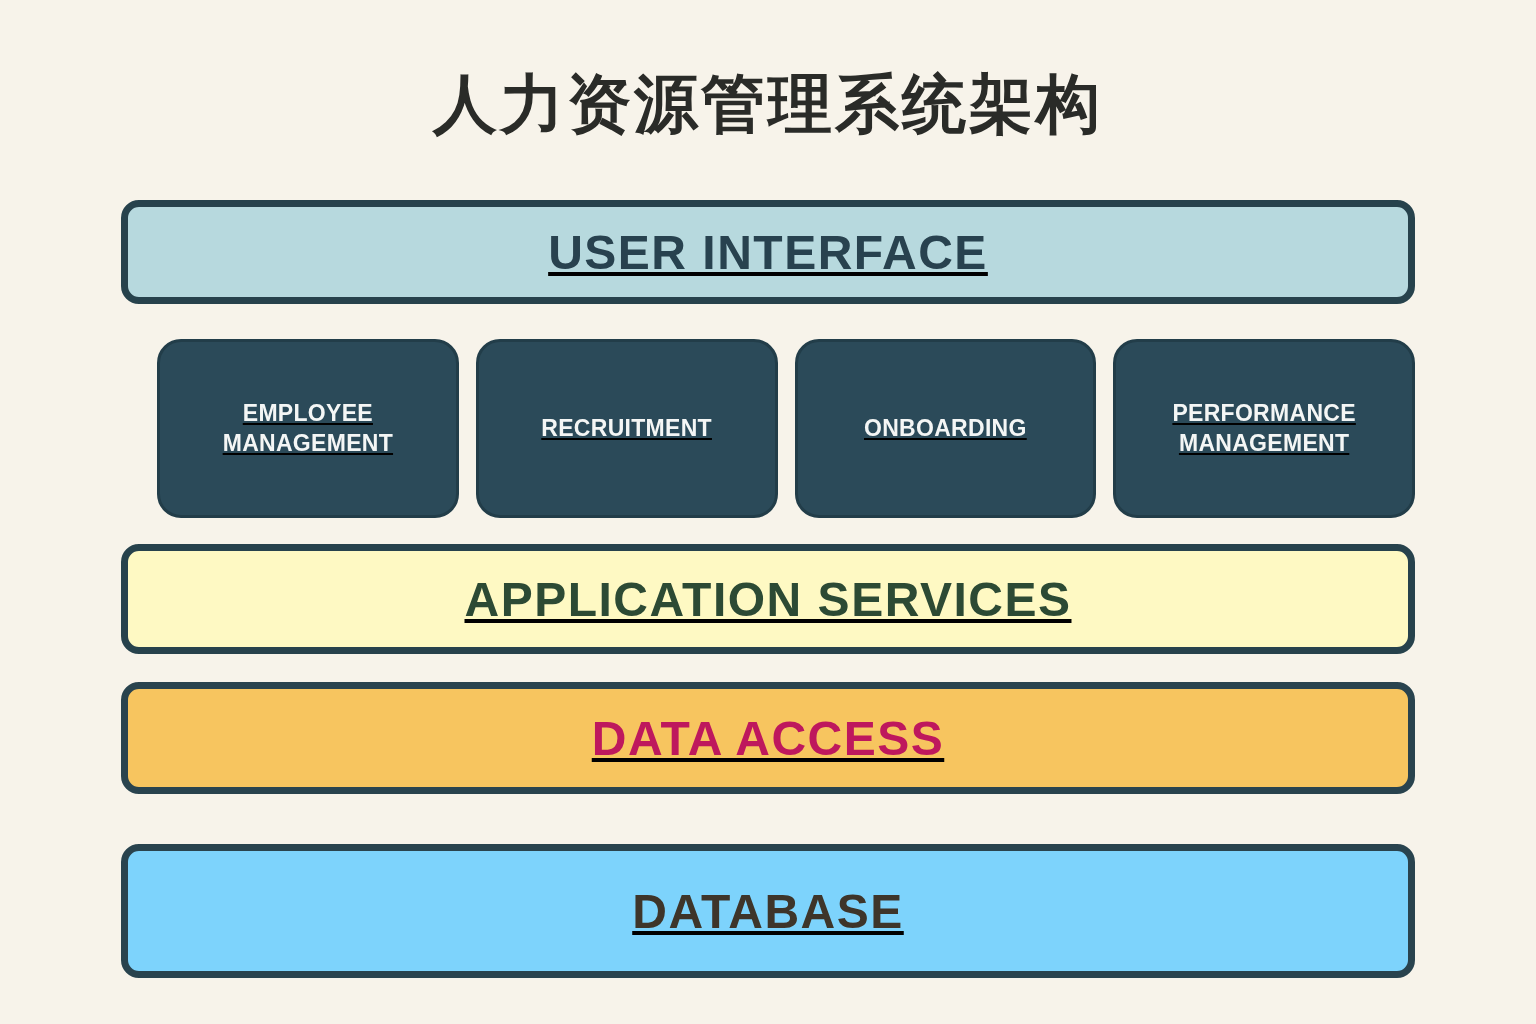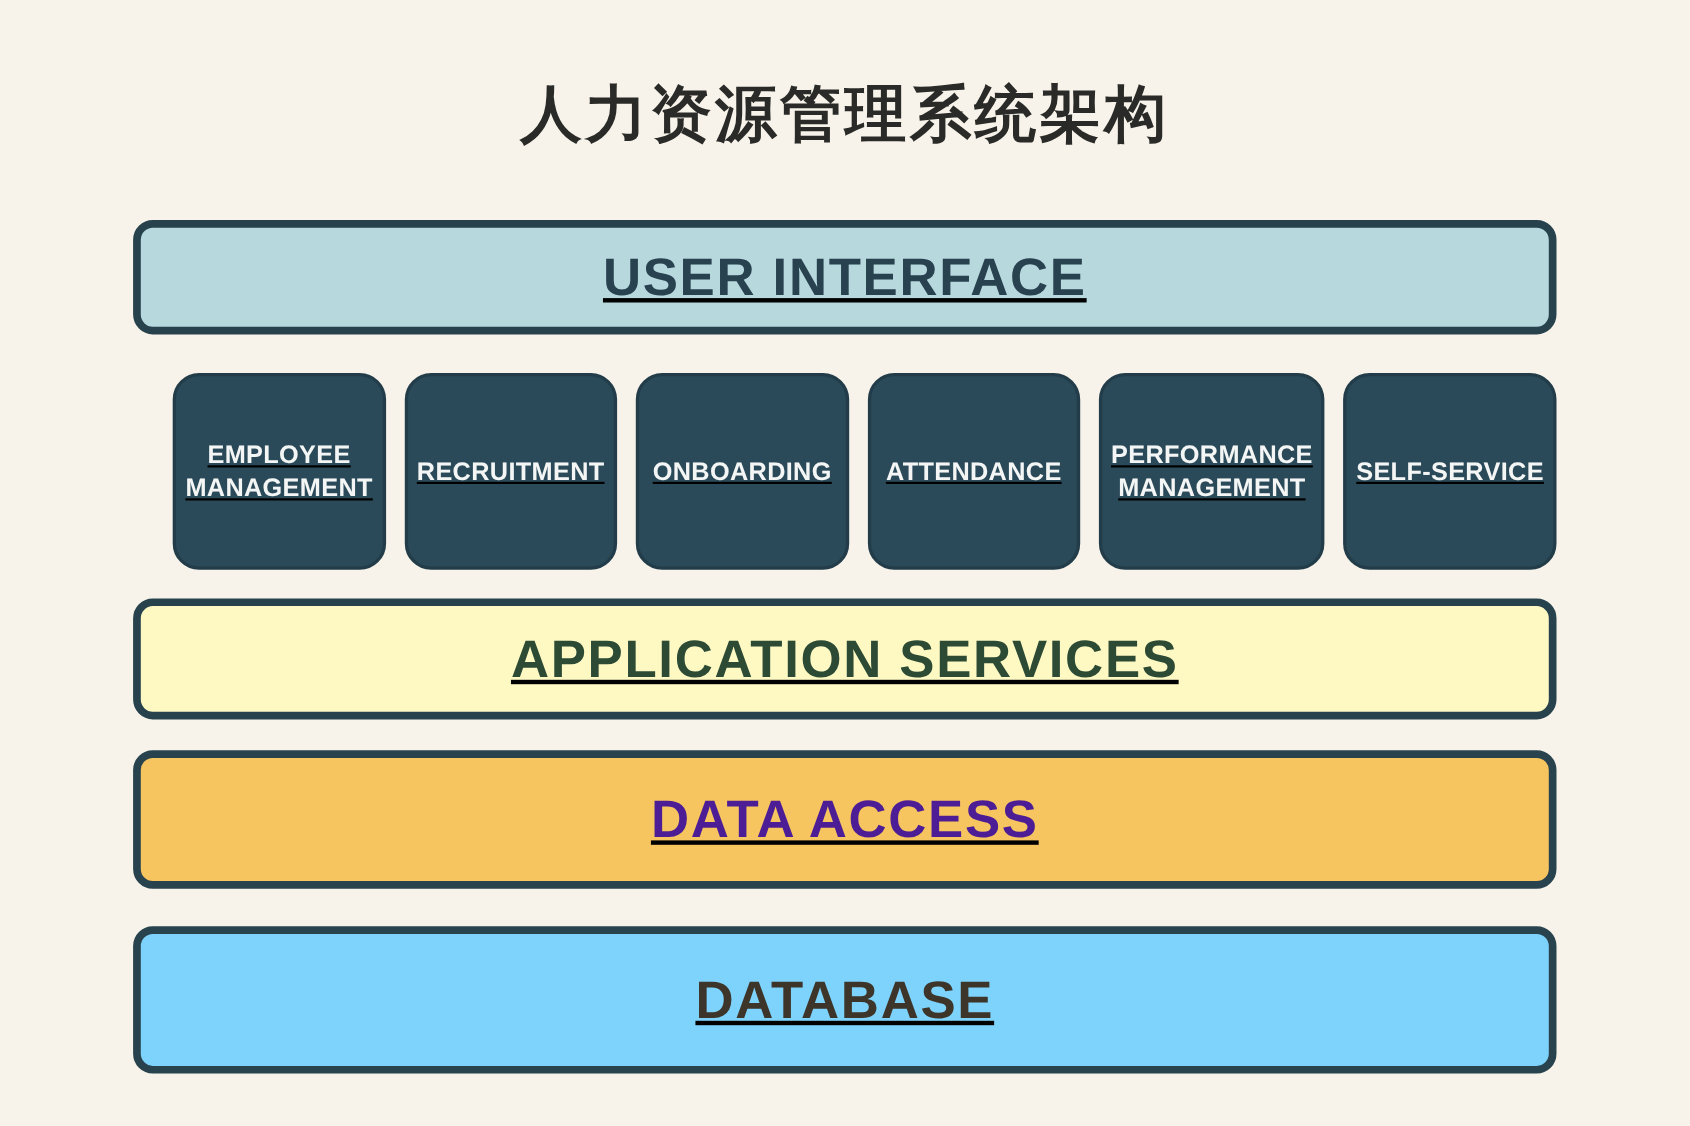--- a/index.html
+++ b/index.html
@@ -21,21 +21,21 @@
   }
   .title-wrap {
     height: 200px;
     display: flex;
     align-items: center;
     justify-content: center;
     box-sizing: border-box;
     padding-top: 8px;
   }
   .title {
-    font-size: 56px;
+    font-size: 64px;
     font-weight: bold;
     color: #2a2b28;
     letter-spacing: 3px;
     line-height: 1;
   }
   .stack {
     width: 1294px;
     margin: 0 auto;
     text-decoration: underline;
   }
@@ -80,25 +80,25 @@
     letter-spacing: 0.3px;
     padding: 0 8px;
   }
   .bar-app {
     height: 110px;
     background: #fef9c3;
     color: #2c4a34;
     margin-bottom: 28px;
   }
   .bar-data {
-    height: 126px;
+    height: 112px;
     background: #f7c55f;
-    color: #4c1d95;
+    color: #be185d;
     border-color: #29434e;
-    margin-bottom: 34px;
+    margin-bottom: 50px;
   }
   .bar-db {
     height: 134px;
     background: #7dd3fc;
     color: #3e352a;
     border-color: #29434e;
   }
 </style>
 </head>
 <body>
@@ -119,27 +119,21 @@
       <div class="module">
         <span>EMPLOYEE MANAGEMENT</span>
       </div>
       <div class="module">
         <span>RECRUITMENT</span>
       </div>
       <div class="module">
         <span>ONBOARDING</span>
       </div>
       <div class="module">
-        <span>ATTENDANCE</span>
-      </div>
-      <div class="module">
         <span>PERFORMANCE MANAGEMENT</span>
-      </div>
-      <div class="module">
-        <span>SELF-SERVICE</span>
       </div>
     </div>
 
     <div class="bar bar-app">
       <span>APPLICATION SERVICES</span>
     </div>
 
     <div class="bar bar-data">
       <span>DATA ACCESS</span>
     </div>

